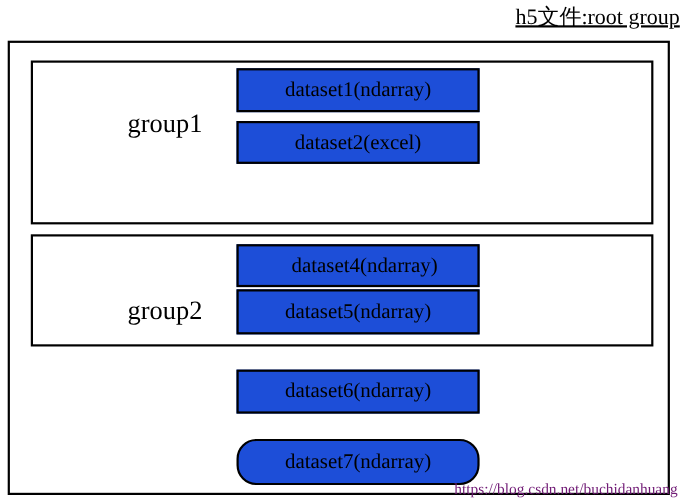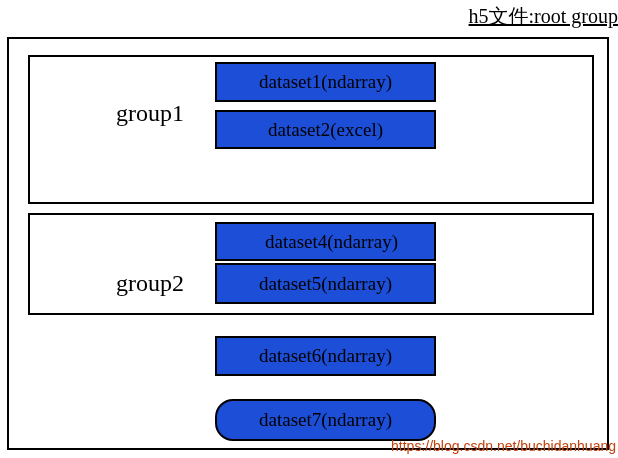--- a/index.html
+++ b/index.html
@@ -110,24 +110,24 @@
 
   
   #dataset-box-6 { top: 297px; height: 40px; }
   #dataset-box-7 { top: 360px; height: 42px; border-radius: 18px; }
 
   
   .watermark {
     position: absolute;
     right: 2px;
     bottom: 4px;
-    font-family: Liberation Sans, sans-serif;
+    font-family: Liberation Serif, serif;
     font-size: 14px;
     line-height: 16px;
-    color: #c2410c;
+    color: #701a75;
     white-space: nowrap;
     pointer-events: none;
   }
 </style>
 </head>
 <body>
 
 <div class="diagram-title">h5文件:root group</div>
 
 <div class="root-frame">

